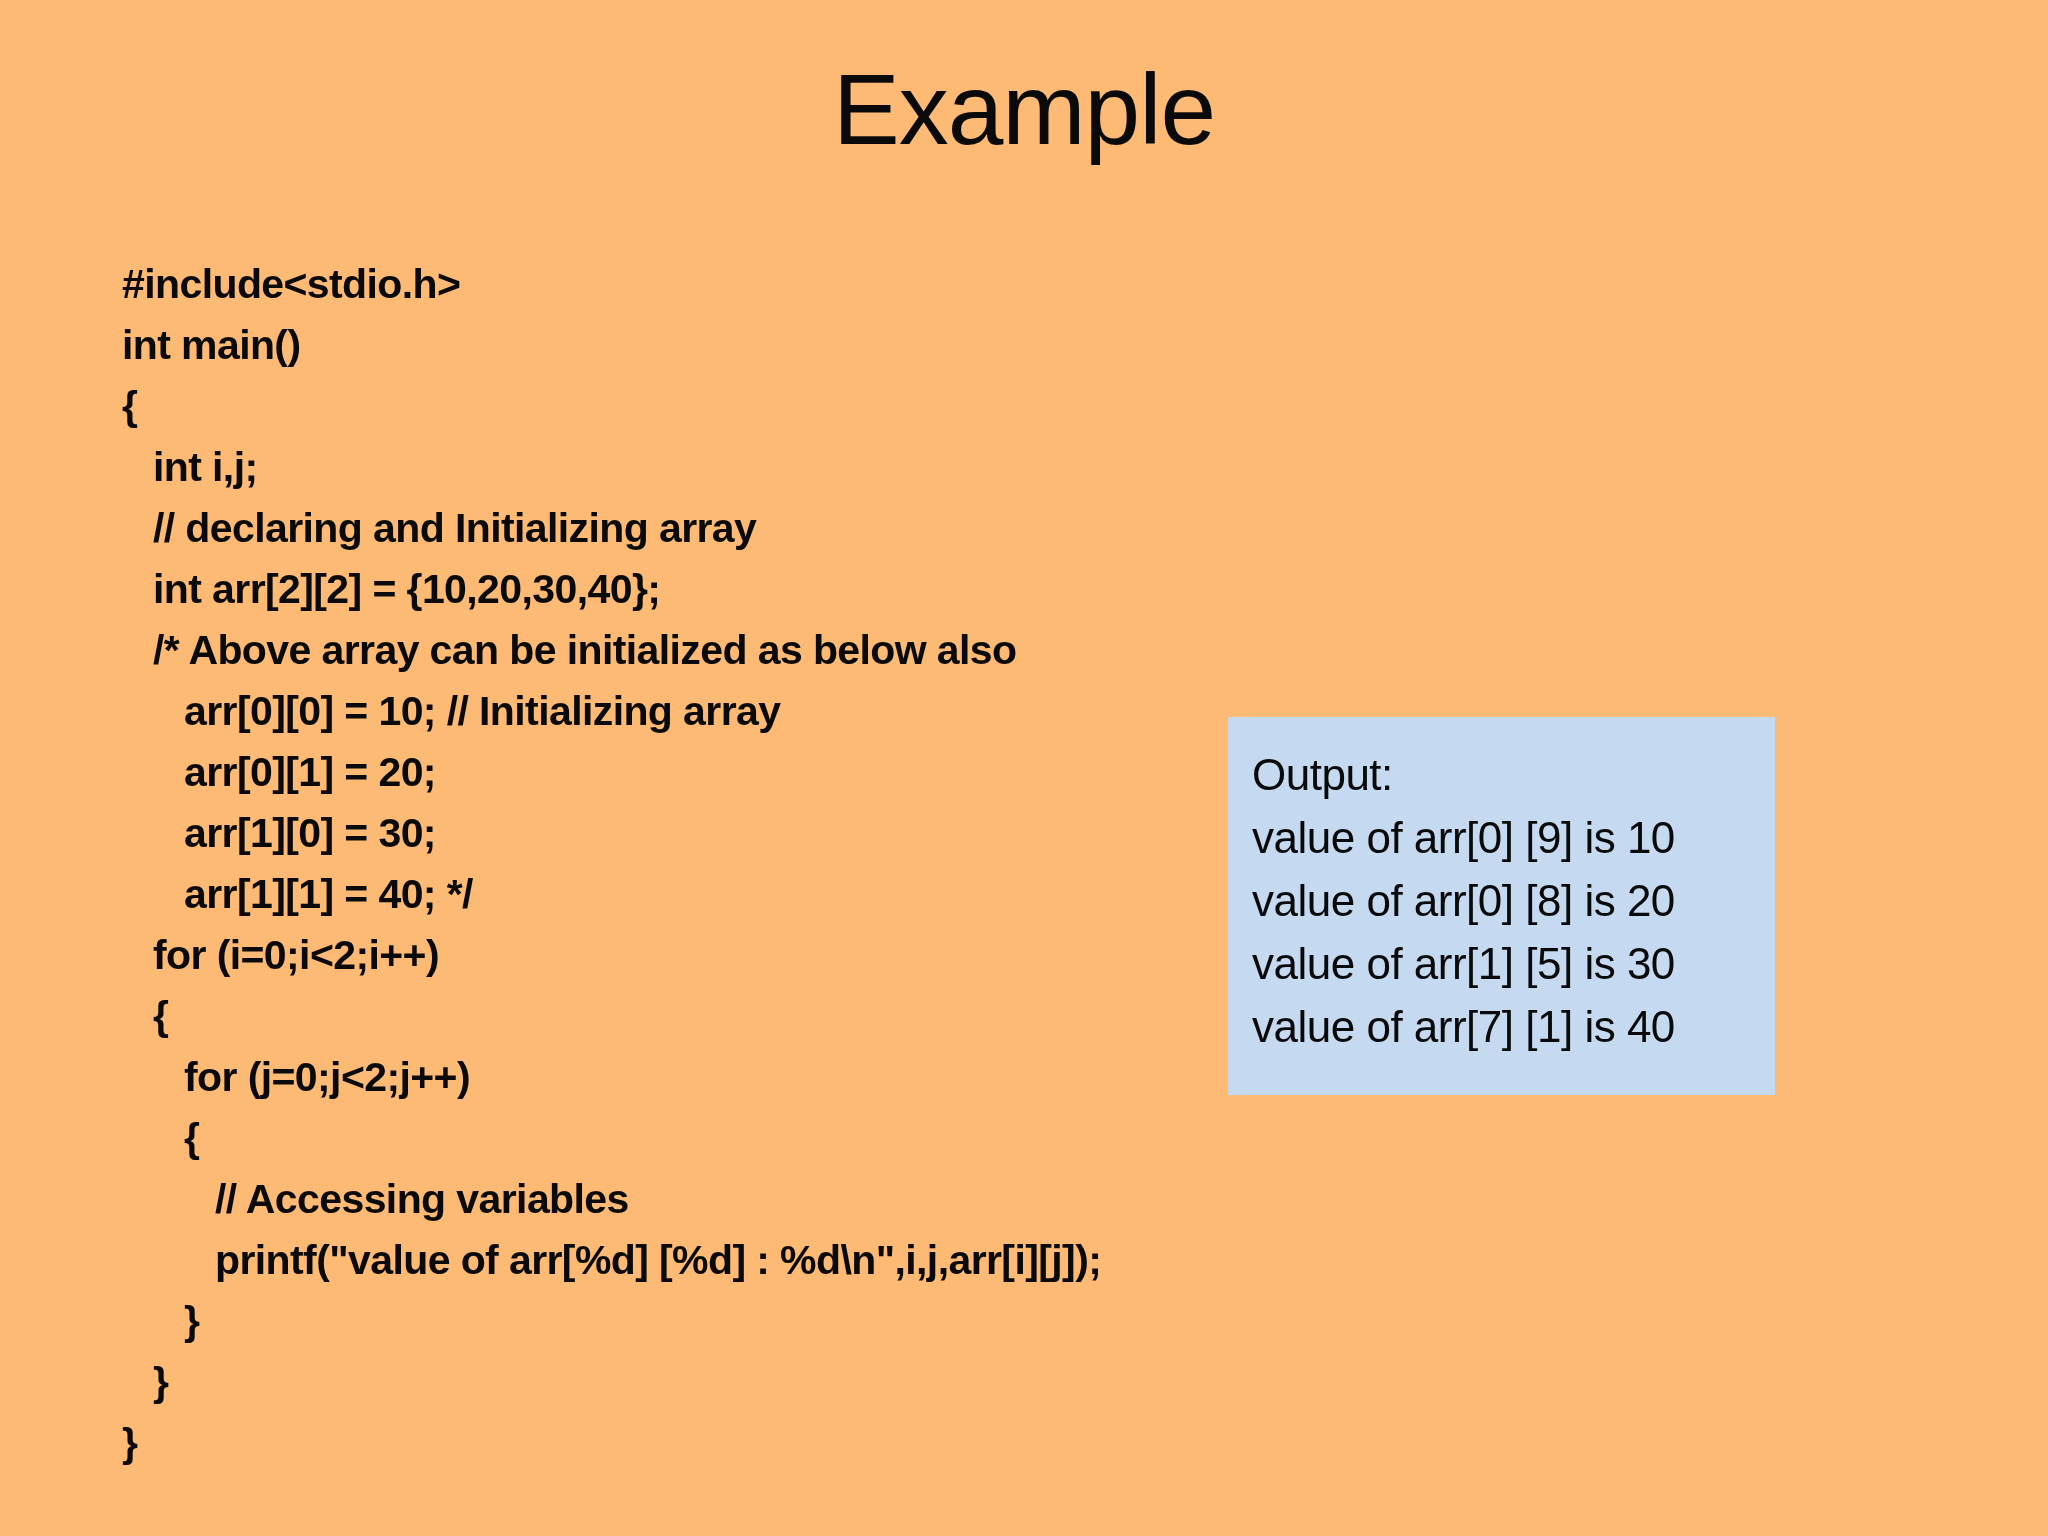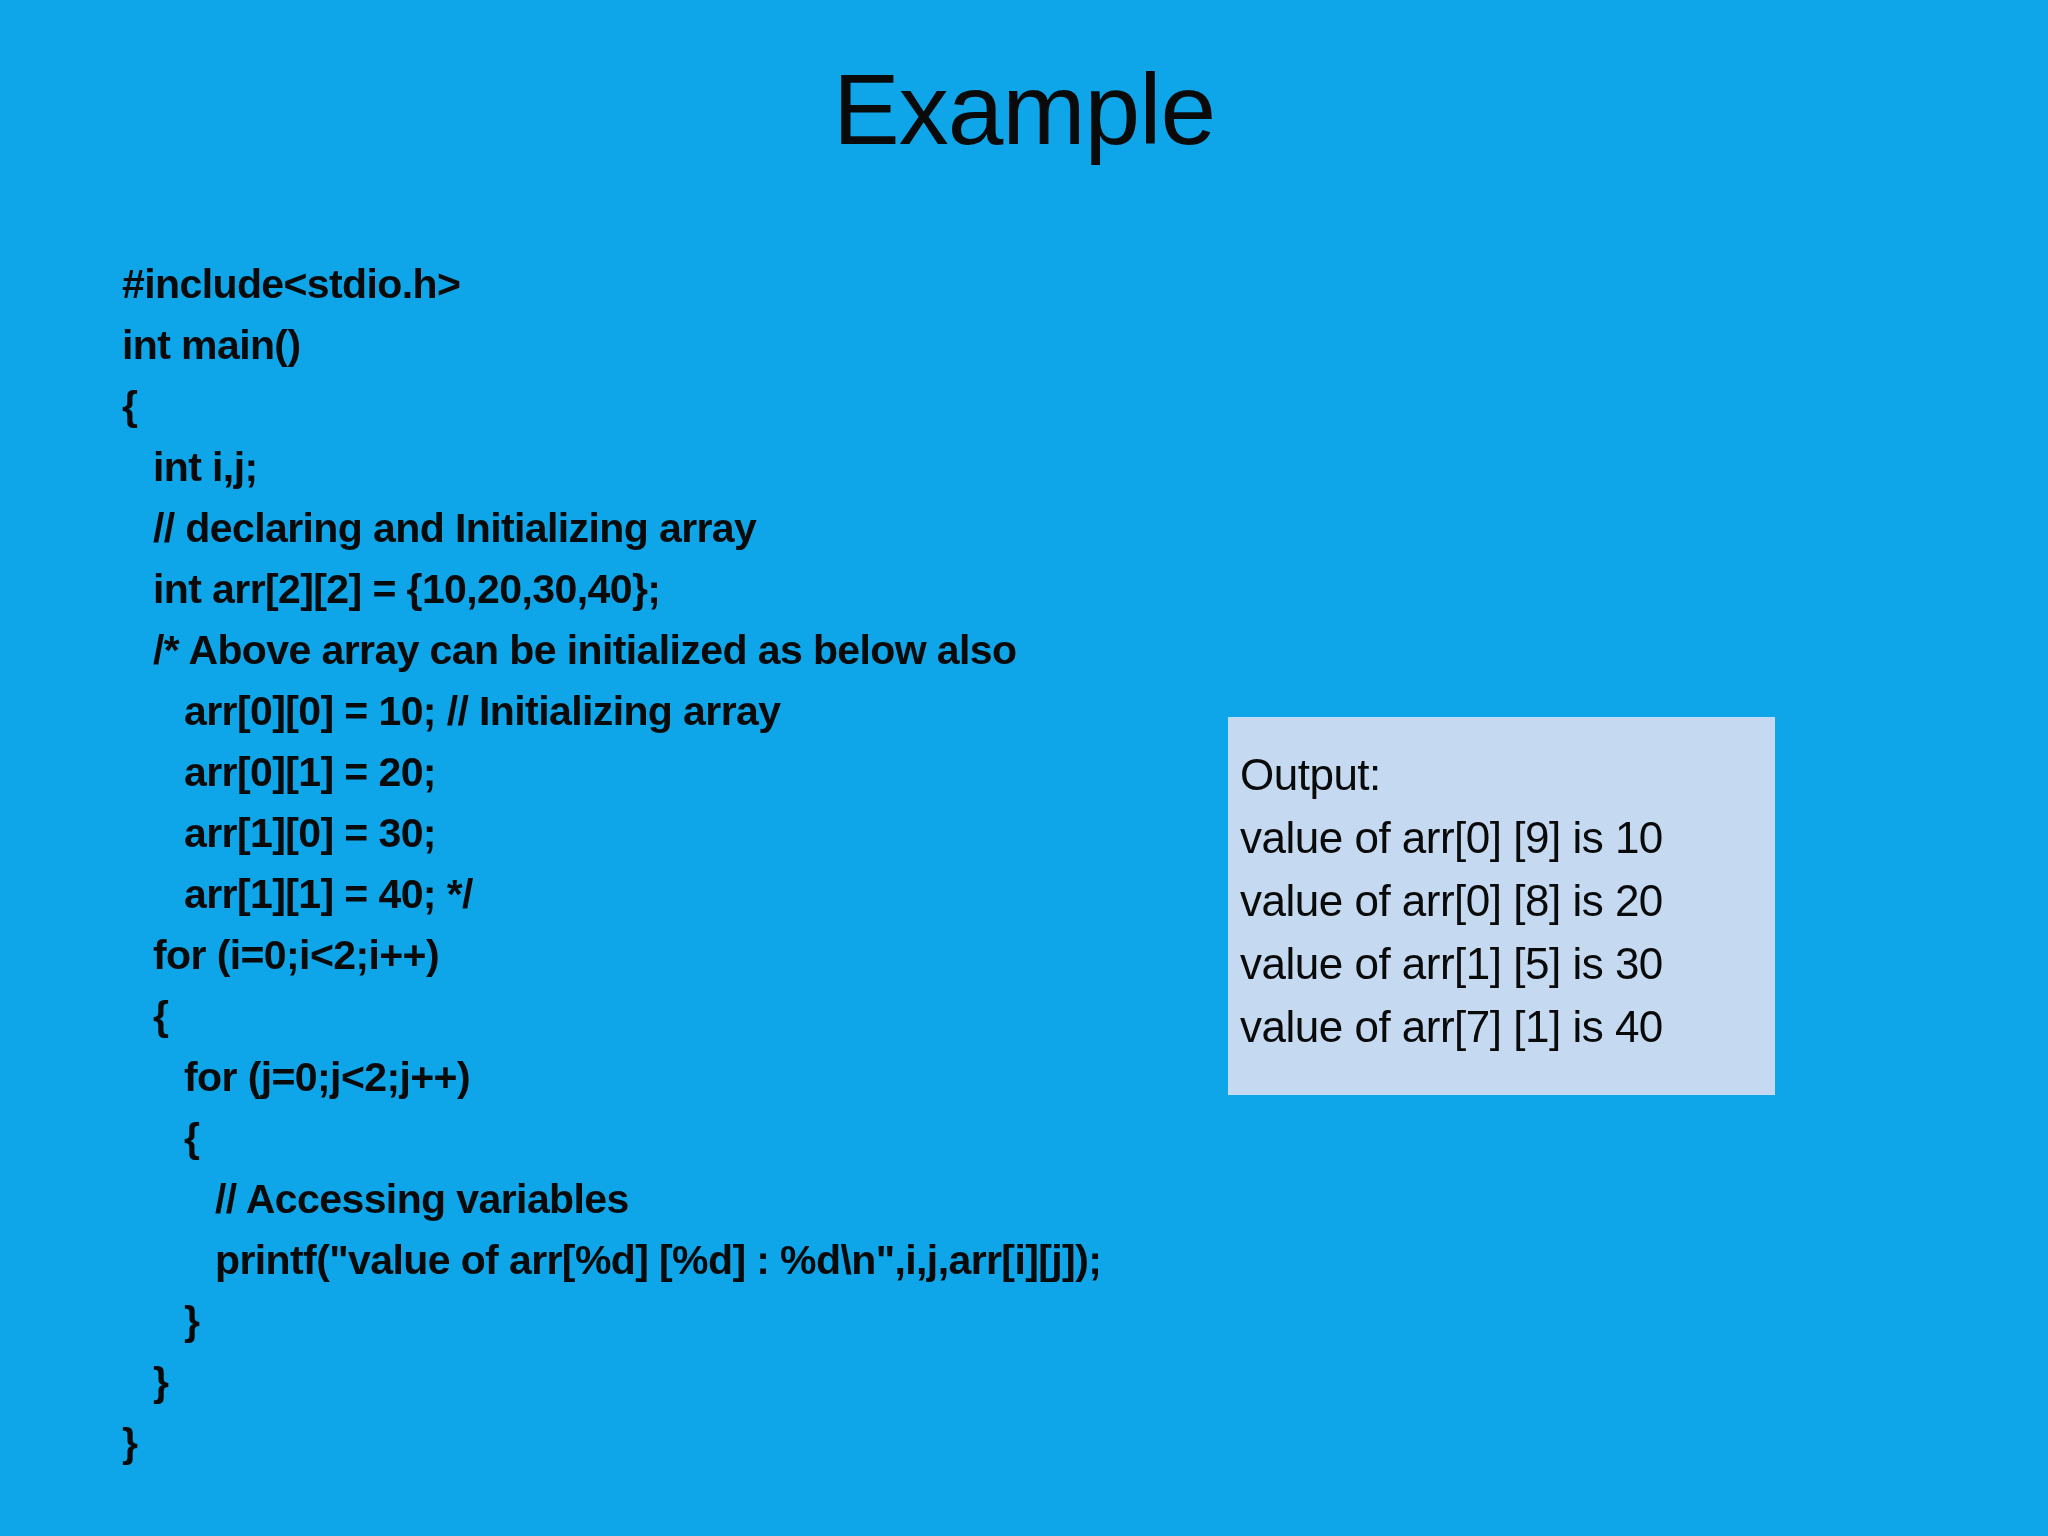--- a/index.html
+++ b/index.html
@@ -4,21 +4,21 @@
 <style>
   html, body {
     margin: 0;
     padding: 0;
     background: #ffffff;
   }
   .slide {
     position: relative;
     width: 2048px;
     height: 1536px;
-    background: #0ea5e9;
+    background: #fdba74;
     font-family: "Liberation Sans", sans-serif;
     color: #0a0a0a;
     overflow: hidden;
   }
   .title {
     position: absolute;
     top: 52px;
     left: 0;
     width: 100%;
     margin: 0;
@@ -42,21 +42,21 @@
     height: 61px;
     font-weight: bold;
   }
   .output-box {
     position: absolute;
     left: 1228px;
     top: 717px;
     width: 547px;
     height: 378px;
     box-sizing: border-box;
-    padding: 26px 10px 0 12px;
+    padding: 26px 10px 0 24px;
     font-size: 44px;
     line-height: 63px;
     letter-spacing: -0.5px;
     white-space: pre;
   }
   .output-line {
     height: 63px;
   }
 </style>
 </head>

